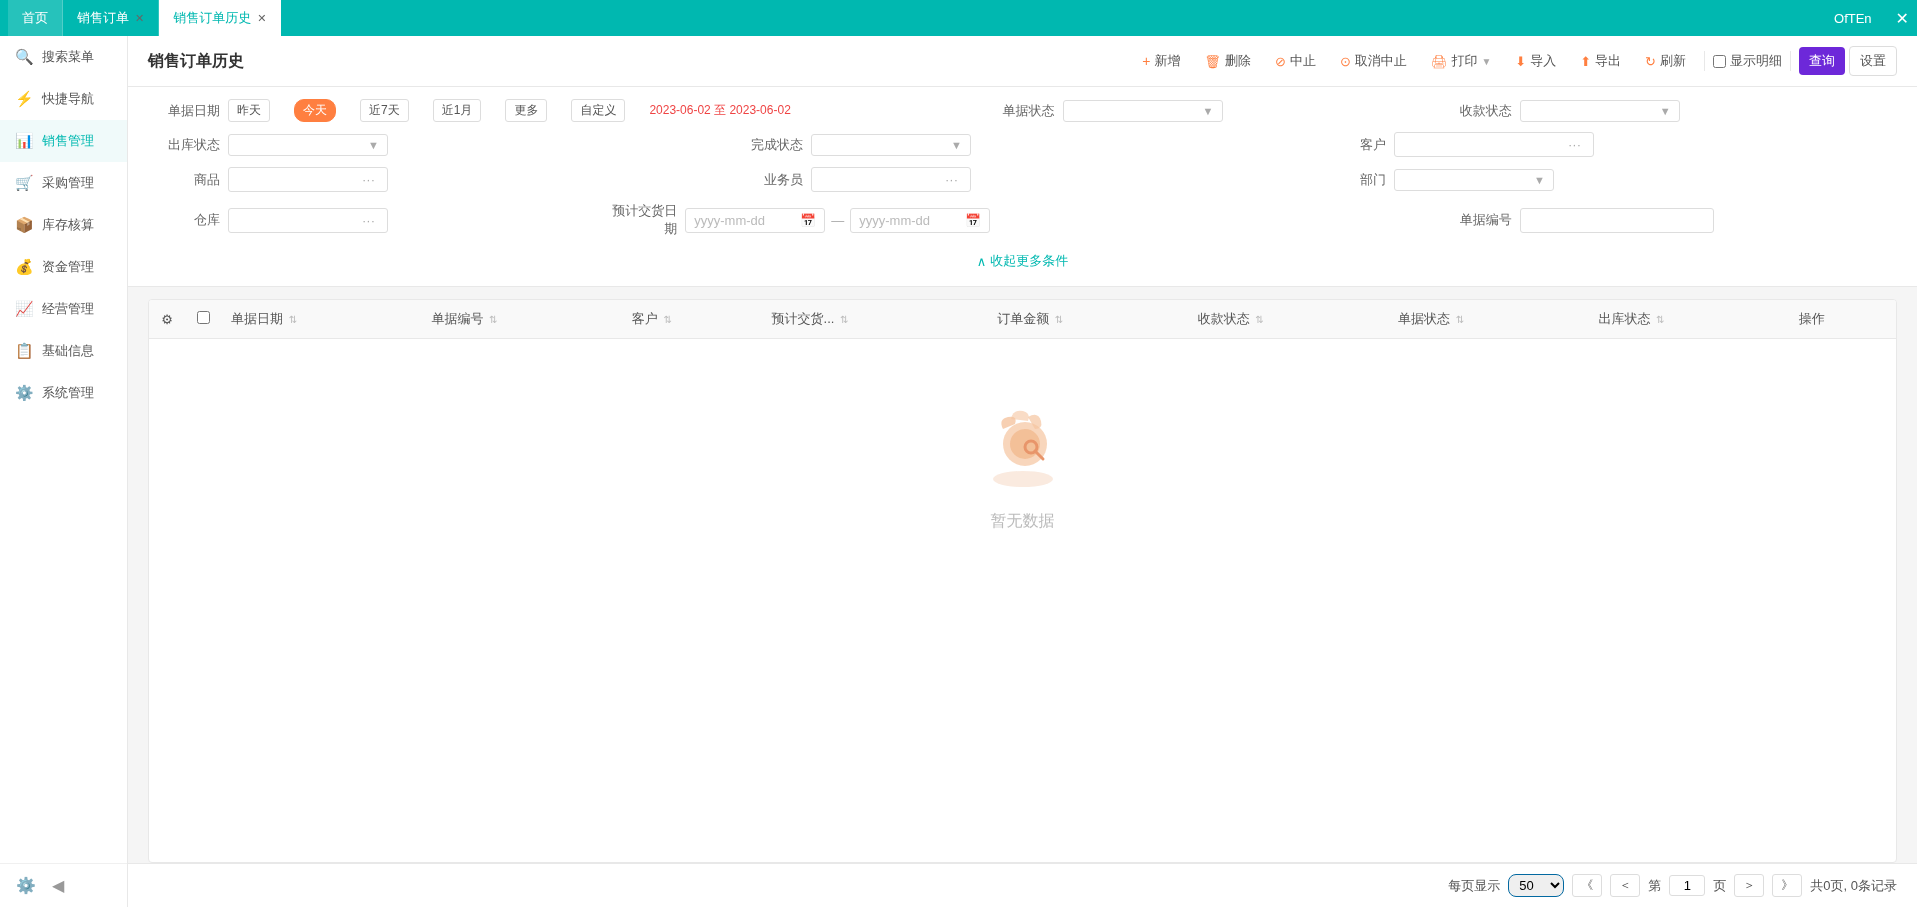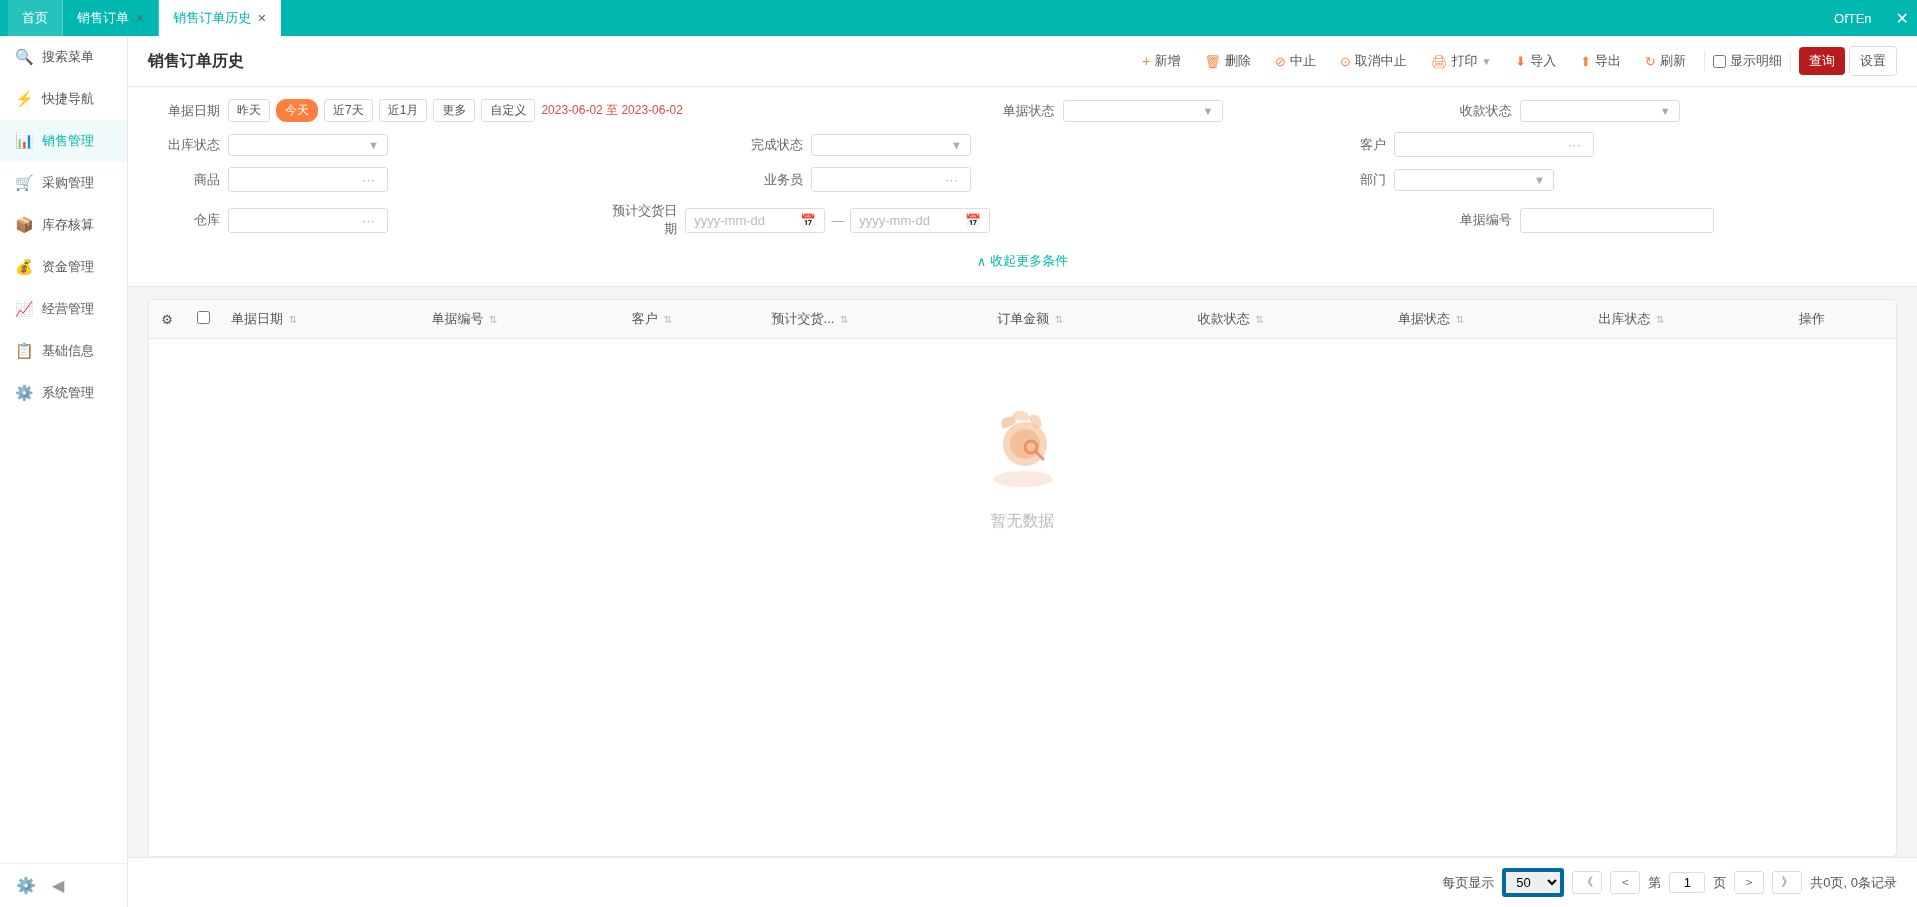--- a/index.html
+++ b/index.html
@@ -27,32 +27,32 @@
     .sidebar-bottom-icon { font-size: 16px; color: #999; cursor: pointer; }
 
     
     .content { flex: 1; display: flex; flex-direction: column; overflow: hidden; background: #f5f5f5; }
 
     
     .page-header { display: flex; align-items: center; justify-content: space-between; padding: 10px 20px; background: #fff; border-bottom: 1px solid #e8e8e8; flex-shrink: 0; }
     .page-title { font-size: 16px; font-weight: bold; color: #333; }
     .toolbar { display: flex; align-items: center; gap: 4px; }
     .toolbar-btn { display: flex; align-items: center; gap: 4px; padding: 5px 10px; border: none; background: none; cursor: pointer; color: #555; font-size: 13px; border-radius: 3px; }
-    .toolbar-btn-primary { background: #b91c1c; color: #fff; border-radius: 4px; }
+    .toolbar-btn-primary { background: #6d28d9; color: #fff; border-radius: 4px; }
     .toolbar-separator { width: 1px; height: 20px; background: #e8e8e8; margin: 0 4px; }
     .display-detail { display: flex; align-items: center; gap: 4px; font-size: 13px; color: #555; }
     .display-detail input[type=checkbox] { cursor: pointer; }
 
     
     .filter-area { background: #fff; padding: 12px 20px; border-bottom: 1px solid #e8e8e8; flex-shrink: 0; }
     .filter-row { display: flex; align-items: center; margin-bottom: 10px; gap: 0; }
     .filter-row:last-child { margin-bottom: 0; }
     .filter-label { width: 80px; color: #666; font-size: 13px; flex-shrink: 0; text-align: right; padding-right: 8px; }
     .filter-field { display: flex; align-items: center; flex: 1; min-width: 0; }
-    .date-filter { display: flex; align-items: center; gap: 6px; }
+    .date-filter { display: flex; align-items: center; gap: 24px; }
     .date-btn { padding: 2px 8px; border: 1px solid #ddd; border-radius: 3px; background: #fff; cursor: pointer; font-size: 12px; color: #555; }
     .date-btn.active { background: #ff7f40; color: #fff; border-color: #ff7f40; border-radius: 10px; }
     .date-range-text { font-size: 12px; color: #ef4444; }
     .filter-select { display: flex; align-items: center; border: 1px solid #ddd; border-radius: 3px; padding: 4px 8px; background: #fff; cursor: pointer; gap: 4px; min-width: 160px; color: #999; font-size: 13px; }
     .filter-select .dropdown-icon { color: #aaa; font-size: 11px; margin-left: auto; }
     .filter-input { border: 1px solid #ddd; border-radius: 3px; padding: 4px 8px; background: #fff; min-width: 160px; color: #999; font-size: 13px; outline: none; }
     .filter-more-link { display: flex; align-items: center; justify-content: center; color: #00b8b0; font-size: 13px; cursor: pointer; padding: 4px 0; gap: 4px; }
     .filter-dots { color: #aaa; cursor: pointer; padding: 0 4px; }
     .date-input-wrap { display: flex; align-items: center; border: 1px solid #ddd; border-radius: 3px; padding: 4px 8px; background: #fff; gap: 4px; min-width: 140px; color: #bbb; font-size: 13px; }
     .date-dash { padding: 0 6px; color: #aaa; }
@@ -66,21 +66,21 @@
     th .sort-icon { color: #bbb; font-size: 10px; margin-left: 2px; }
     .settings-icon-cell { width: 36px; text-align: center; }
     .checkbox-cell { width: 36px; text-align: center; }
 
     
     .empty-state { display: flex; flex-direction: column; align-items: center; justify-content: center; padding: 60px 0; color: #bbb; font-size: 16px; gap: 12px; }
     .empty-icon { width: 100px; height: 100px; position: relative; }
 
     
     .pagination { display: flex; align-items: center; justify-content: flex-end; padding: 10px 20px; background: #fff; border-top: 1px solid #e8e8e8; gap: 8px; font-size: 13px; color: #555; flex-shrink: 0; }
-    .pagination select { border: 4px solid #0369a1; border-radius: 3px; padding: 2px 6px; font-size: 13px; }
+    .pagination select { border: 1px solid #0369a1; border-radius: 8px; padding: 2px 6px; font-size: 13px; }
     .page-nav-btn { padding: 2px 8px; border: 1px solid #ddd; border-radius: 3px; background: #fff; cursor: pointer; color: #555; font-size: 12px; }
     .page-input { width: 36px; border: 1px solid #ddd; border-radius: 3px; padding: 2px 4px; text-align: center; font-size: 13px; }
   </style>
 </head>
 <body>
 
 <div class="top-bar">
   <div class="top-bar-tabs">
     <div class="top-tab home">
       <span>首页</span>

